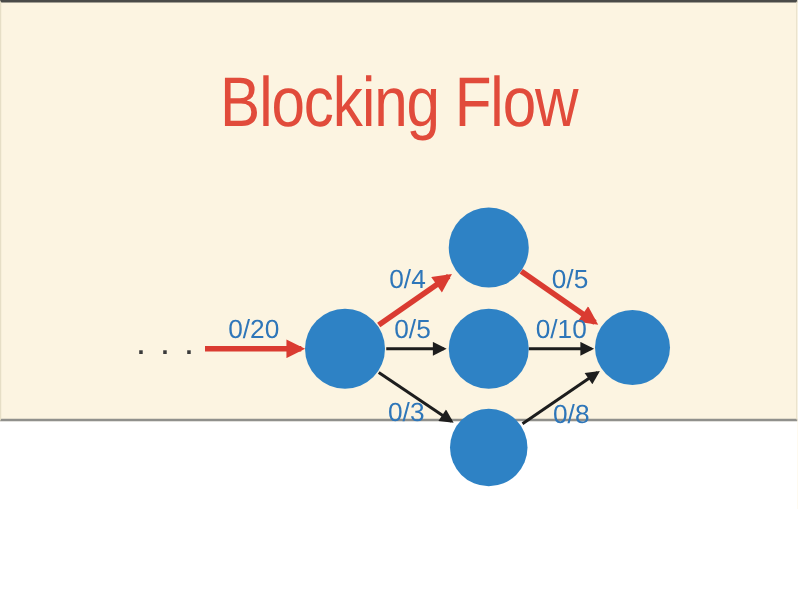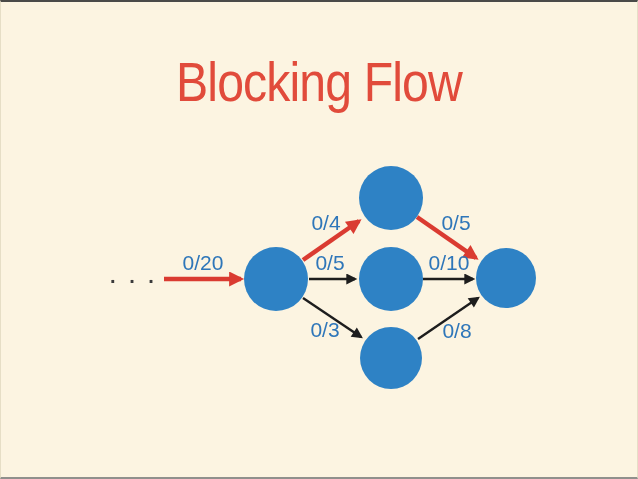--- a/index.html
+++ b/index.html
@@ -3,21 +3,21 @@
 <meta charset="utf-8">
 <style>
   * { margin: 0; padding: 0; box-sizing: border-box; }
   html, body {
     width: 638px; height: 479px;
     font-family: "Liberation Sans", sans-serif;
     overflow: hidden;
   }
   .slide {
     position: relative;
-    width: 638px; height: 479px;
+    width: 638px; height: 337px;
   }
   .slide-title {
     position: absolute;
     top: 52px; left: 0;
     width: 100%;
     text-align: center;
     font-size: 56px;
     font-weight: 400;
     letter-spacing: -1px;
     line-height: 56px;

